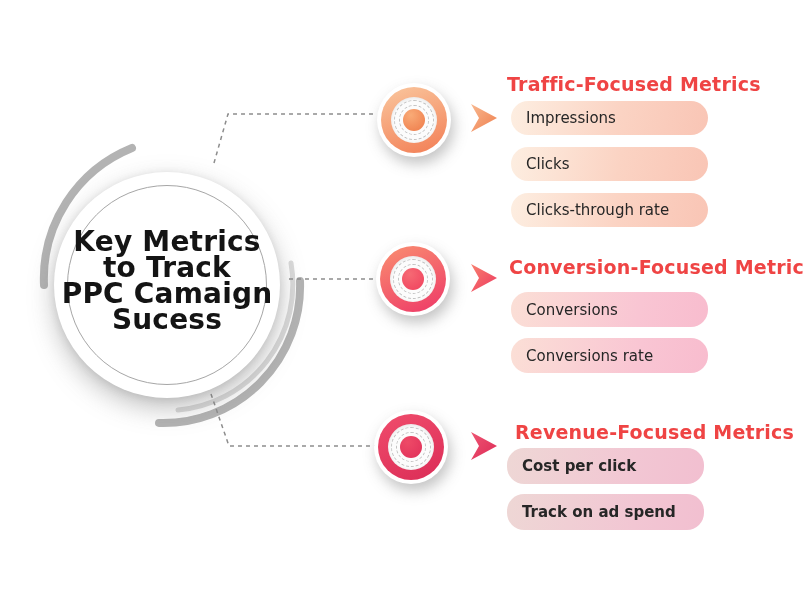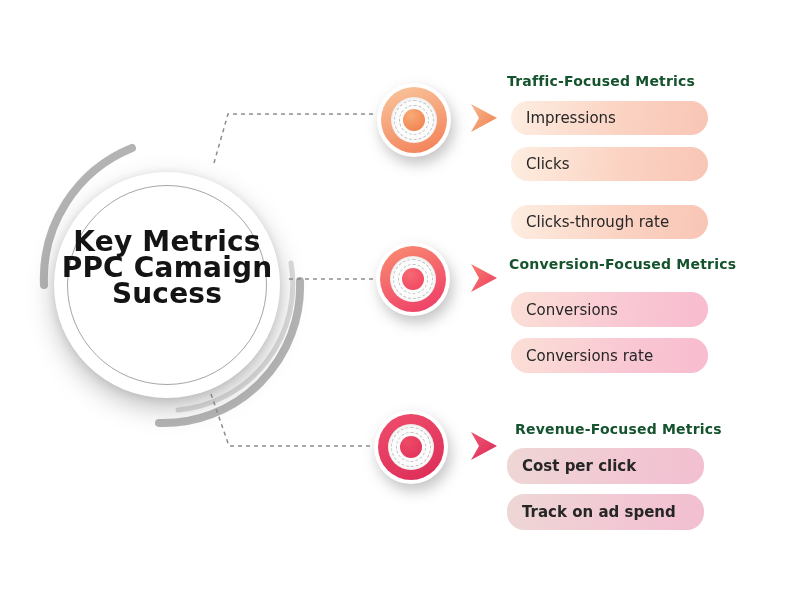--- a/index.html
+++ b/index.html
@@ -50,21 +50,21 @@
   .dash-ring.r1 { inset:3px; }
   .dash-ring.r2 { inset:8px; }
   .icon-dot { width:22px; height:22px; border-radius:50%; position:relative; z-index:1; }
   .dot-orange  { background:radial-gradient(circle at 35% 28%,#f9ab77,#ee7a49); }
   .dot-pink    { background:radial-gradient(circle at 35% 28%,#f66a74,#f0405d); }
   .dot-crimson { background:radial-gradient(circle at 35% 28%,#ee4a67,#e0305a); }
 
   .arrow { position:absolute; }
 
   .section-title {
-    position:absolute; font-weight:700; font-size:14px; color:#14532d;
+    position:absolute; font-weight:700; font-size:19px; color:#ef4444;
     letter-spacing:0.2px; white-space:nowrap;
   }
   .pill {
     position:absolute; width:197px; height:34px; border-radius:17px;
     display:flex; align-items:center; padding-left:15px;
     font-size:15px; color:#262626; white-space:nowrap;
   }
   .pill.s1 { background:linear-gradient(100deg,#fdeee1 0%,#fbd3c3 55%,#f9c5b5 100%); }
   .pill.s2 { background:linear-gradient(100deg,#fbdfd6 0%,#f9c5d3 65%,#f8bcce 100%); height:35px; }
   .pill.s3 { background:linear-gradient(100deg,#eed7d5 0%,#f2c6d3 65%,#f2bfd0 100%); height:36px;font-weight:bold; }
@@ -79,20 +79,21 @@
     <path d="M 291 263 A 126 126 0 0 1 178 410" fill="none" stroke="#dadada" stroke-width="5" stroke-linecap="round"></path>
     <path d="M 300 281 A 137 137 0 0 1 159 423" fill="none" stroke="#b3b3b3" stroke-width="8" stroke-linecap="round"></path>
     <path class="dash" d="M 214 163 L 228 114 L 376 114"></path>
     <path class="dash" d="M 289 279 L 375 279"></path>
     <path class="dash" d="M 211 394 L 229 446 L 375 446"></path>
   </svg>
 
   <div class="hub-circle"></div>
   <div class="hub-text">
     <span>Key Metrics</span>
+    <span>to Track</span>
     <span>PPC Camaign</span>
     <span>Sucess</span>
   </div>
 
   <div class="node-icon" style="left:377px; top:83px;">
     <div class="icon-ring ring-orange">
       <div class="icon-inner">
         <div class="dash-ring r1"></div>
         <div class="dash-ring r2"></div>
         <div class="icon-dot dot-orange"></div>
@@ -104,21 +105,21 @@
         <linearGradient id="ag1" x1="0" y1="0" x2="1" y2="1">
       <stop offset="0" stop-color="#f8b88f"></stop>
           <stop offset="1" stop-color="#ef7f4e"></stop>
     </linearGradient>
       </defs>
     <polygon points="0,0 26,14 0,28 8,14" fill="url(#ag1)"></polygon>
   </svg>
   <div class="section-title" style="left:507px; top:73px;">Traffic-Focused Metrics</div>
   <div class="pill s1" style="left:511px; top:101px;">Impressions</div>
   <div class="pill s1" style="left:511px; top:147px;">Clicks</div>
-  <div class="pill s1" style="left:511px; top:205px;">Clicks-through rate</div>
+  <div class="pill s1" style="left:511px; top:193px;">Clicks-through rate</div>
 
   <div class="node-icon" style="left:376px; top:242px;">
     <div class="icon-ring ring-pink">
       <div class="icon-inner">
         <div class="dash-ring r1"></div>
         <div class="dash-ring r2"></div>
         <div class="icon-dot dot-pink"></div>
       </div>
     </div>
   </div>

